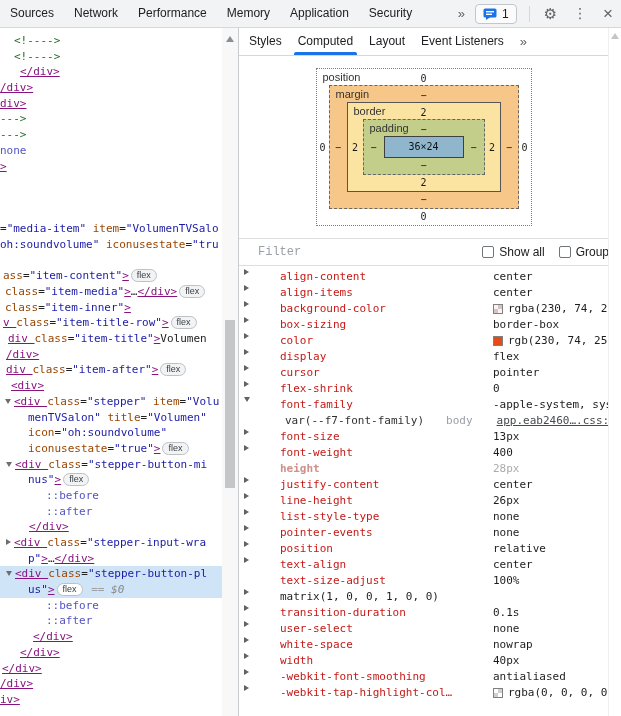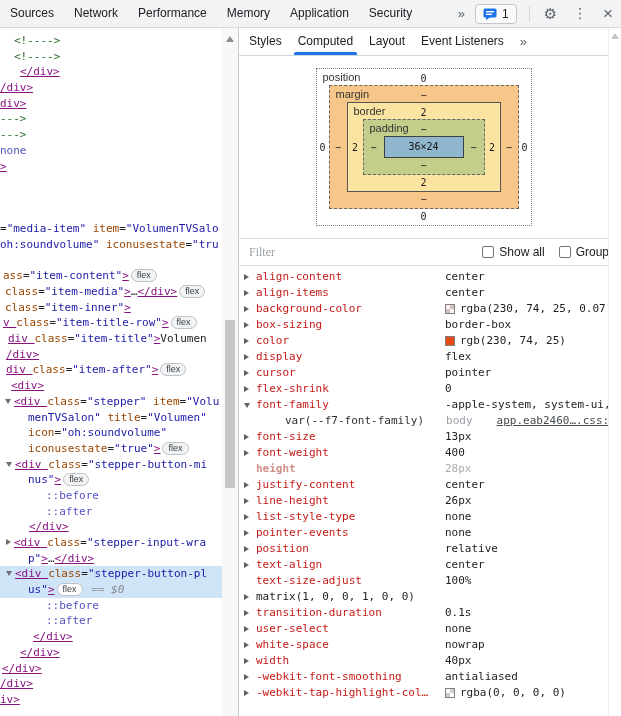--- a/index.html
+++ b/index.html
@@ -71,30 +71,30 @@
   .s12{ flex:0 0 12px; } .s17{ flex:0 0 17px; } .s15{ flex:0 0 15px; } .s20{ flex:0 0 20px; }
   .bm-position{ width:216px; border:1px dotted #7f7f7f; background:#fff; }
   .bm-margin{ flex:1; border:1px dashed #666; background:#f7c789; }
   .bm-border{ flex:1; border:1px solid #555; background:#fbe3a2; }
   .bm-padding{ flex:1; border:1px dashed #666; background:#c3ce8b; }
   .bm-content{ flex:1; height:22px; line-height:20px; border:1px solid #404040; background:#8fb6cc;
     text-align:center; font-family:"DejaVu Sans Mono",monospace; font-size:10px; color:#111; }
   
   .filter-row{ height:28px; border-top:1px solid #dcdee0; border-bottom:1px solid #dcdee0;
     display:flex; align-items:center; padding:0 12px 0 10px; }
-  .filter-input{ border:none; outline:none; font-family:Liberation Serif, serif; font-size:12px;
-    color:#202124; width:150px; background:transparent; }
+  .filter-input{ border:none; outline:none; font-family:Liberation Mono, monospace; font-size:12px;
+    color:#202124; width:150px; background:transparent;margin-left:9px; }
   .filter-input::placeholder{ color:#9aa0a6; }
   .cb-group{ margin-left:auto; display:flex; align-items:center; gap:14px; font-size:12px; color:#202124; }
   .cb-label{ display:flex; align-items:center; gap:5px; white-space:nowrap; }
   .cb{ width:12px; height:12px; border:1px solid #70757a; border-radius:2px; background:#fff; display:inline-block; }
   
   .computed{ padding:3px 13px 0 0; font-family:"DejaVu Sans Mono",monospace; font-size:11px; }
   .c-row{ height:16px; line-height:16px; white-space:nowrap; overflow:hidden; padding-left:5px;
-    display:flex; align-items:center; }
+    display:flex; align-items:flex-start;gap:24px; }
   .ca-col{ flex:0 0 12px; display:flex; align-items:center; }
   .ca{ width:0; height:0; }
   .ca.r{ border-top:3.5px solid transparent; border-bottom:3.5px solid transparent; border-left:5px solid #5f6368; }
   .ca.d{ border-left:3.5px solid transparent; border-right:3.5px solid transparent; border-top:5px solid #5f6368; }
   .c-name{ flex:0 0 189px; color:#c41a16; overflow:hidden; text-overflow:ellipsis; }
   .c-val{ color:#1c1c1c; display:flex; align-items:center; overflow:hidden; }
   .c-row.gray .c-name{ color:#cf9189;font-weight:bold; } .c-row.gray .c-val{ color:#ababab; }
   .sw{ width:10px; height:10px; border:1px solid #808080; display:inline-block; margin-right:5px; flex:0 0 10px; }
   .sw.checker{ background:conic-gradient(#cfcfcf 0 90deg,#fff 0 180deg,#cfcfcf 0 270deg,#fff 0); }
   .c-sub{ height:16px; line-height:16px; display:flex; padding-left:46px; white-space:nowrap;gap:12px; }

